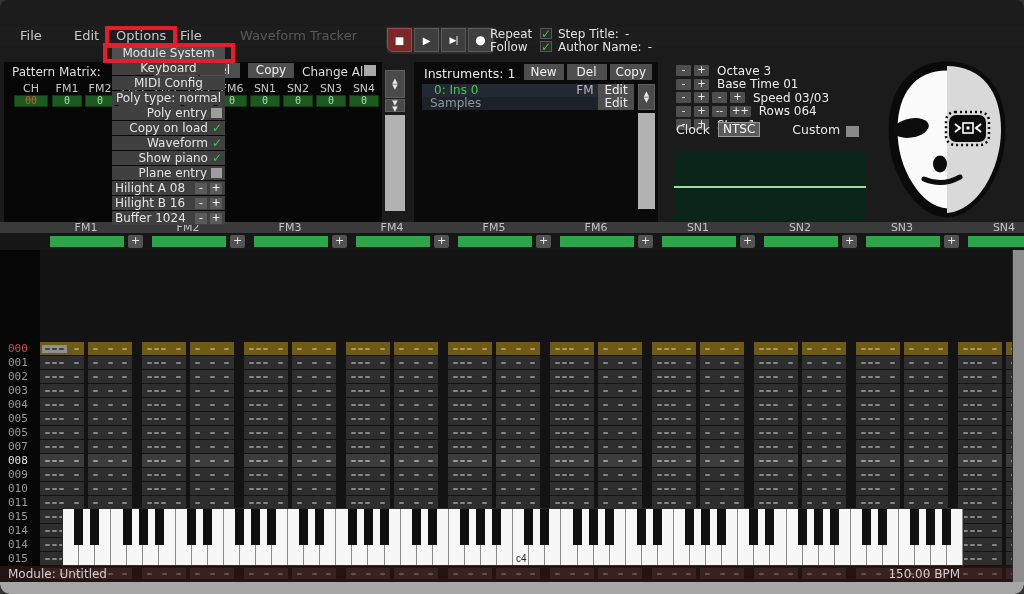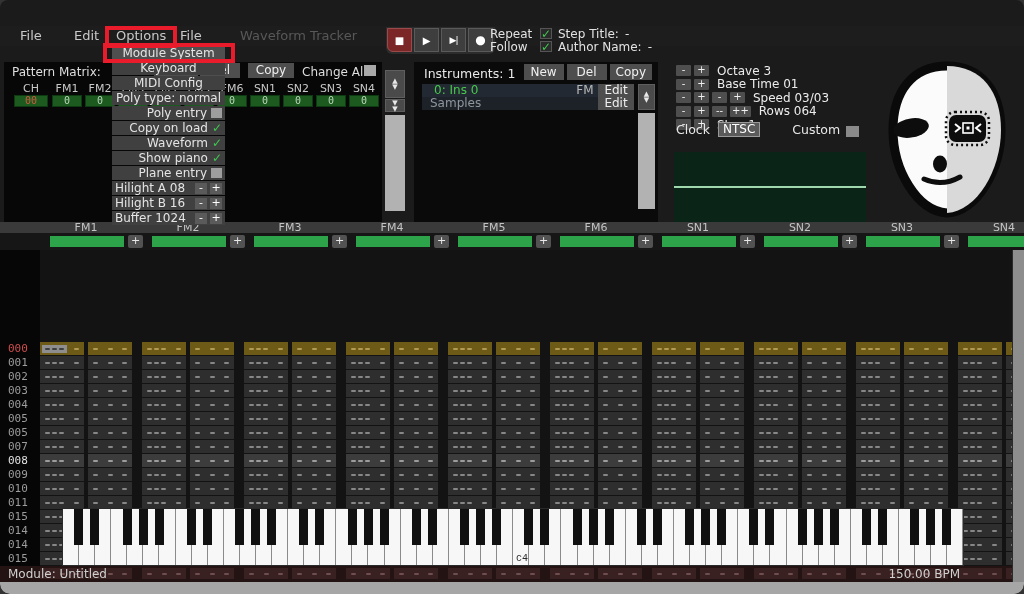--- a/index.html
+++ b/index.html
@@ -145,21 +145,21 @@
   .rsb { position:absolute; left:1012px; top:250px; width:12px; height:332px; background:#8d8d8d;
     border-left:1px solid #2a2a2a; z-index:14; }
 
   
   .piano { position:absolute; left:62px; top:508px; width:902px; height:58px; background:#f5f5f5;
     border:1px solid #2a2a2a; z-index:12; display:flex; }
   .wk { flex:1; border-right:1px solid #8a8a8a; background:#f7f7f7; }
   .wk:last-child { border-right:none; }
   .bk { position:absolute; top:0; width:9px; height:36px; background:#101010; z-index:2; }
   .c4lbl { position:absolute; bottom:1px; font-size:10px; color:#2a2a2a; z-index:3;
-    font-family:Liberation Mono, monospace; }
+    font-family:Liberation Sans, sans-serif; }
 
   
   .statusbar { position:absolute; left:0; top:566px; width:1024px; height:16px; background:#241313; z-index:13; }
   .scell { position:absolute; top:2px; width:44px; height:11px; background:#3a2121;
     display:flex; align-items:center; justify-content:space-between; padding:0 5px; }
   .scell .d { background:#6e4e4e; }
   .status-text-l { position:absolute; left:8px; top:0; font-size:12px; line-height:16px; color:#d0d0d0; z-index:2; }
   .status-text-r { position:absolute; right:64px; top:0; font-size:12px; line-height:16px; color:#d0d0d0; z-index:2; }
   .bottom-border { position:absolute; left:0; top:582px; width:1024px; height:12px; background:#a6a6a6;
     border-radius:0 0 9px 9px; z-index:13; }

